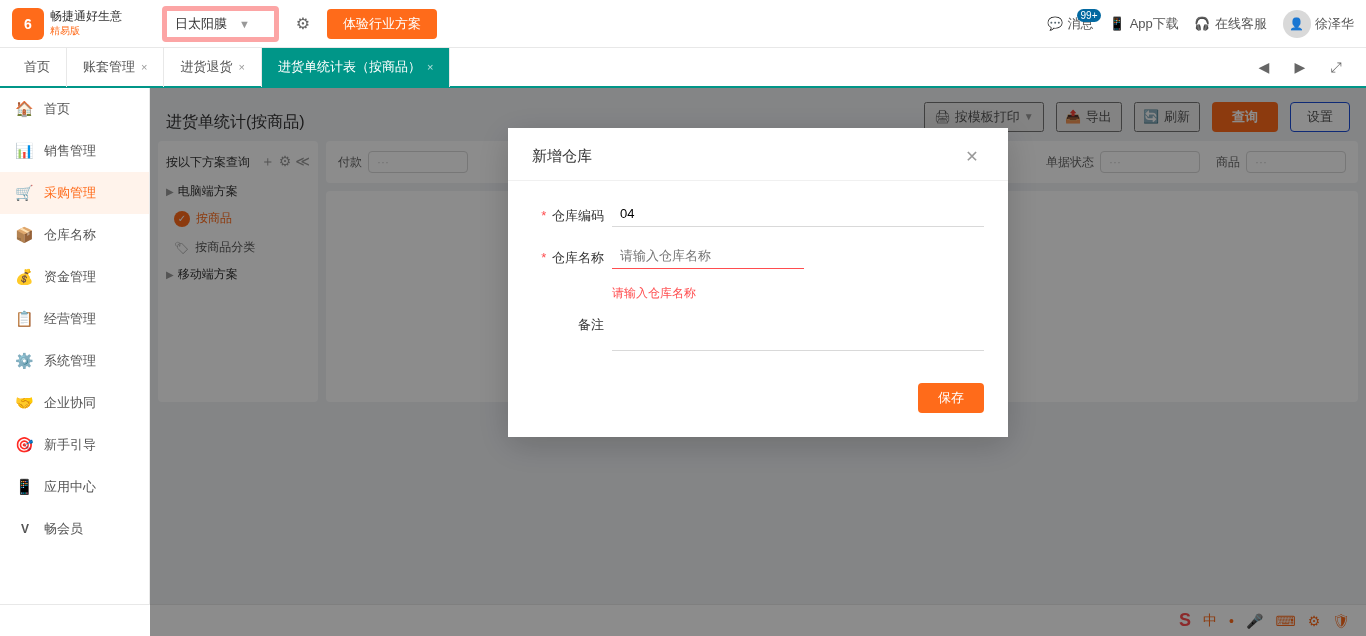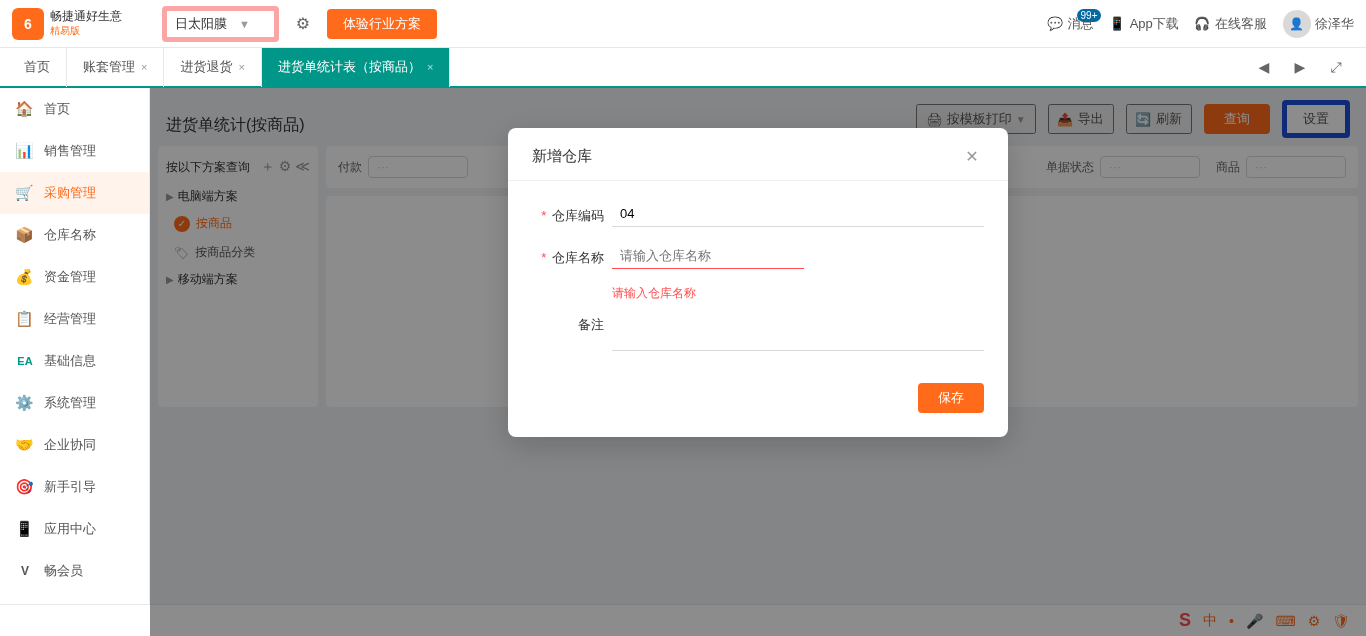--- a/index.html
+++ b/index.html
@@ -236,25 +236,26 @@
       padding: 4px 8px;
     }
     .btn-query {
       background: #ff6b1a;
       color: #fff;
       border: none;
       border-radius: 4px;
       padding: 6px 20px;
       font-size: 13px;
       cursor: pointer;
+      font-weight: bold;
     }
     .btn-setting {
       background: #fff;
       color: #555;
-      border: 5px solid #1d4ed8;
+      border: 1px solid #1d4ed8;
       border-radius: 4px;
       padding: 5px 16px;
       font-size: 13px;
       cursor: pointer;
     }
     .scheme-title {
       font-size: 12px;
       color: #333;
       display: flex;
       align-items: center;
@@ -281,21 +282,21 @@
       top: 0; left: 0; right: 0; bottom: 0;
       background: rgba(0,0,0,0.45);
       z-index: 100;
       display: flex;
       align-items: flex-start;
       justify-content: center;
       padding-top: 40px;
     }
     .modal {
       background: #fff;
-      border-radius: 8px;
+      border-radius: 0;
       width: 500px;
       box-shadow: 0 8px 32px rgba(0,0,0,0.18);
       position: relative;
       padding-bottom: 24px;
     }
     .modal-header {
       display: flex;
       align-items: center;
       justify-content: space-between;
       padding: 16px 24px 12px;
@@ -563,24 +564,20 @@
       <span class="sidebar-icon">📦</span>
       <span>仓库名称</span>
     </div>
     <div class="sidebar-item">
       <span class="sidebar-icon">💰</span>
       <span>资金管理</span>
     </div>
     <div class="sidebar-item">
       <span class="sidebar-icon">📋</span>
       <span>经营管理</span>
-    </div>
-    <div class="sidebar-item">
-      <span class="sidebar-icon" style="font-size:11px;font-weight:bold;color:#009688;">EA</span>
-      <span>基础信息</span>
     </div>
     <div class="sidebar-item">
       <span class="sidebar-icon">⚙️</span>
       <span>系统管理</span>
     </div>
     <div class="sidebar-item">
       <span class="sidebar-icon">🤝</span>
       <span>企业协同</span>
     </div>
     <div class="sidebar-item">

